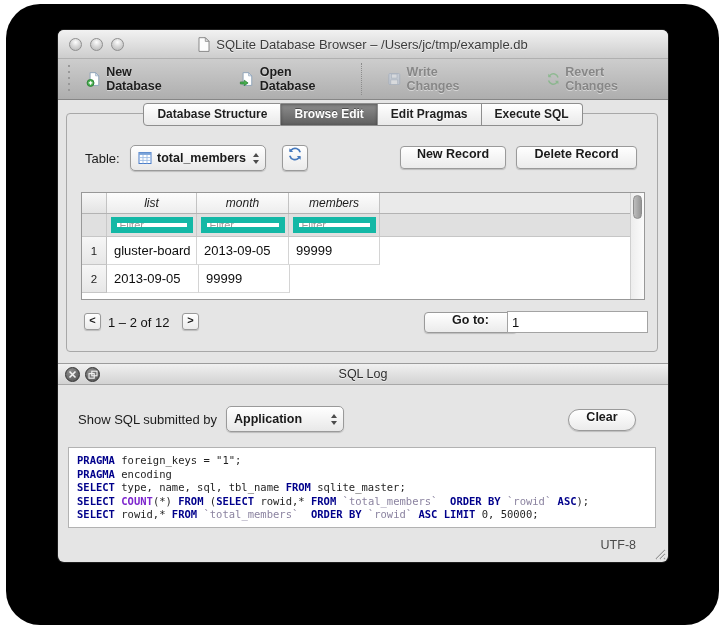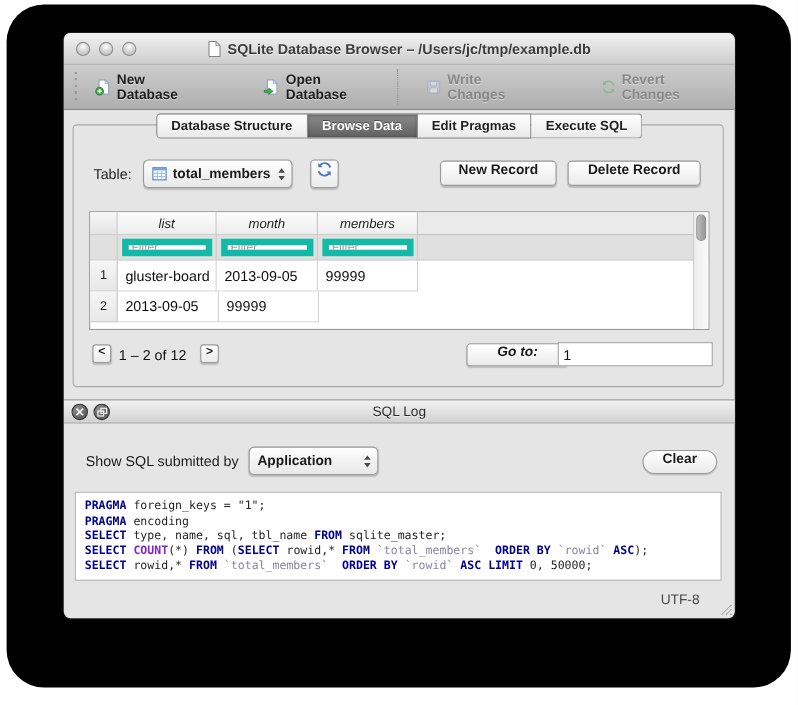--- a/index.html
+++ b/index.html
@@ -10,21 +10,21 @@
   .window{position:absolute;left:58px;top:30px;width:610px;height:532px;background:#e5e5e5;
     border-radius:6px;overflow:hidden;box-shadow:0 0 0 1px #1d1d1d;}
 
   
   .titlebar{position:relative;height:28px;background:linear-gradient(#f2f2f2,#cdcdcd);
     border-bottom:1px solid #b0b0b0;display:flex;align-items:center;justify-content:center;}
   .lights{position:absolute;left:11px;top:0;height:28px;display:flex;align-items:center;gap:8px;}
   .light{width:13px;height:13px;border-radius:50%;border:1px solid #8f8f8f;
     background:radial-gradient(circle at 50% 30%,#fefefe 0%,#d8d8d8 45%,#b3b3b3 100%);box-sizing:border-box;}
   .title-group{display:flex;align-items:center;gap:6px;}
-  .win-title{font-size:13px;font-weight:bold;color:#3c3c3c;text-shadow:0 1px 0 rgba(255,255,255,.6);}
+  .win-title{font-size:13px;font-weight:normal;color:#3c3c3c;text-shadow:0 1px 0 rgba(255,255,255,.6);}
 
   
   .toolbar{height:41px;background:linear-gradient(#cdcdcd,#aeaeae);border-bottom:1px solid #868686;
     display:flex;align-items:center;padding:0 10px;box-sizing:border-box;}
   .drag-dots{width:4px;height:28px;margin-right:8px;
     background:repeating-linear-gradient(to bottom,#989898 0 2px,transparent 2px 6px);
     background-size:2px 100%;background-repeat:repeat-y;}
   .tool-btn{display:flex;align-items:center;gap:5px;font-size:12.5px;font-weight:600;color:#1d1d1d;
     text-shadow:0 1px 0 rgba(255,255,255,.45);padding:4px 6px;border-radius:4px;cursor:default;}
   .tool-btn.disabled{color:#878787;}
@@ -164,21 +164,21 @@
           <path d="M2.4 2.2v3.8h3.8z" fill="#67b36c"></path>
           <path d="M2.8 9.7a5.3 5.3 0 0 0 8.8 2.5l1.4-1.4" fill="none" stroke="#67b36c" stroke-width="1.6"></path>
           <path d="M13.6 13.8V10H9.8z" fill="#67b36c"></path>
         </svg>
         <span>Revert Changes</span>
       </div>
     </div>
 
     <div class="tabbar">
       <div class="tab first"><span>Database Structure</span></div>
-      <div class="tab active"><span>Browse Data</span></div>
+      <div class="tab active"><span>Browse Edit</span></div>
       <div class="tab"><span>Edit Pragmas</span></div>
       <div class="tab last"><span>Execute SQL</span></div>
     </div>
 
     <div class="pane"></div>
 
     <span class="abs lbl" style="left:27px;top:121px;">Table:</span>
 
     <div class="combo abs" style="left:72px;top:115px;width:136px;height:26px;">
       <svg width="14" height="14" viewBox="0 0 14 14">
@@ -244,21 +244,21 @@
         </div>
     </div>
 
     <div class="mbtn pg-btn abs" style="left:26px;top:283px;">
         <span>&lt;</span>
       </div>
     <span class="range abs" style="left:50px;top:285px;">1 – 2 of 12</span>
     <div class="mbtn pg-btn abs" style="left:124px;top:283px;">
         <span>&gt;</span>
       </div>
-    <div class="mbtn abs" style="left:366px;top:282px;width:93px;height:21px;font-style:italic;">
+    <div class="mbtn abs" style="left:366px;top:282px;width:93px;height:21px;">
         <span>Go to:</span>
       </div>
     <input class="abs" style="left: 449px; top: 281px; width: 141px; height: 22px; border: 1px solid rgb(163, 163, 163); background: rgb(255, 255, 255); font-size: 13px; font-family: &quot;Liberation Sans&quot;, sans-serif; padding: 0px 4px; box-sizing: border-box; outline: none; color: rgb(17, 17, 17);" value="1">
 
     <div class="dock-bar">
       <span class="dock-btn" style="left:7px;">
         <svg width="9" height="9" viewBox="0 0 9 9">
           <path d="M1.5 1.5l6 6M7.5 1.5l-6 6" stroke="#f2f2f2" stroke-width="1.6"></path>
         </svg>
       </span>
@@ -272,21 +272,21 @@
     </div>
 
     <span class="abs lbl" style="left:20px;top:382px;">Show SQL submitted by</span>
     <div class="combo abs" style="left:168px;top:376px;width:118px;height:26px;">
       <span>Application</span>
       <svg class="arrows" width="8" height="13" viewBox="0 0 8 13">
         <path d="M4 1L7 5H1z" fill="#4b4b4b"></path>
           <path d="M4 12L1 8h6z" fill="#4b4b4b"></path>
       </svg>
     </div>
-    <div class="mbtn abs" style="left:526px;top:379px;width:68px;height:22px;border-radius:11px;">
+    <div class="mbtn abs" style="left:510px;top:379px;width:68px;height:22px;border-radius:11px;">
         <span>Clear</span>
       </div>
 
     <div class="sql-box">
         <div class="sql-line"><span style="color: rgb(0, 0, 139); font-weight: bold;">PRAGMA</span><span style="color: rgb(31, 31, 31);"> foreign_keys = "1";</span></div>
         <div class="sql-line"><span style="color: rgb(0, 0, 139); font-weight: bold;">PRAGMA</span><span style="color: rgb(31, 31, 31);"> encoding</span></div>
         <div class="sql-line"><span style="color: rgb(0, 0, 139); font-weight: bold;">SELECT</span><span style="color: rgb(31, 31, 31);"> type, name, sql, tbl_name </span><span style="color: rgb(0, 0, 139); font-weight: bold;">FROM</span><span style="color: rgb(31, 31, 31);"> sqlite_master;</span></div>
         <div class="sql-line"><span style="color: rgb(0, 0, 139); font-weight: bold;">SELECT</span><span style="color: rgb(31, 31, 31);"> </span><span style="color: rgb(125, 38, 205); font-weight: bold;">COUNT</span><span style="color: rgb(31, 31, 31);">(*) </span><span style="color: rgb(0, 0, 139); font-weight: bold;">FROM</span><span style="color: rgb(31, 31, 31);"> (</span><span style="color: rgb(0, 0, 139); font-weight: bold;">SELECT</span><span style="color: rgb(31, 31, 31);"> rowid,* </span><span style="color: rgb(0, 0, 139); font-weight: bold;">FROM</span><span style="color: rgb(31, 31, 31);"> </span><span style="color: rgb(139, 131, 160);">`total_members`</span><span style="color: rgb(31, 31, 31);">  </span><span style="color: rgb(0, 0, 139); font-weight: bold;">ORDER BY</span><span style="color: rgb(31, 31, 31);"> </span><span style="color: rgb(139, 131, 160);">`rowid`</span><span style="color: rgb(31, 31, 31);"> </span><span style="color: rgb(0, 0, 139); font-weight: bold;">ASC</span><span style="color: rgb(31, 31, 31);">);</span></div>
         <div class="sql-line"><span style="color: rgb(0, 0, 139); font-weight: bold;">SELECT</span><span style="color: rgb(31, 31, 31);"> rowid,* </span><span style="color: rgb(0, 0, 139); font-weight: bold;">FROM</span><span style="color: rgb(31, 31, 31);"> </span><span style="color: rgb(139, 131, 160);">`total_members`</span><span style="color: rgb(31, 31, 31);">  </span><span style="color: rgb(0, 0, 139); font-weight: bold;">ORDER BY</span><span style="color: rgb(31, 31, 31);"> </span><span style="color: rgb(139, 131, 160);">`rowid`</span><span style="color: rgb(31, 31, 31);"> </span><span style="color: rgb(0, 0, 139); font-weight: bold;">ASC</span><span style="color: rgb(31, 31, 31);"> </span><span style="color: rgb(0, 0, 139); font-weight: bold;">LIMIT</span><span style="color: rgb(31, 31, 31);"> 0, 50000;</span></div>
       </div>

